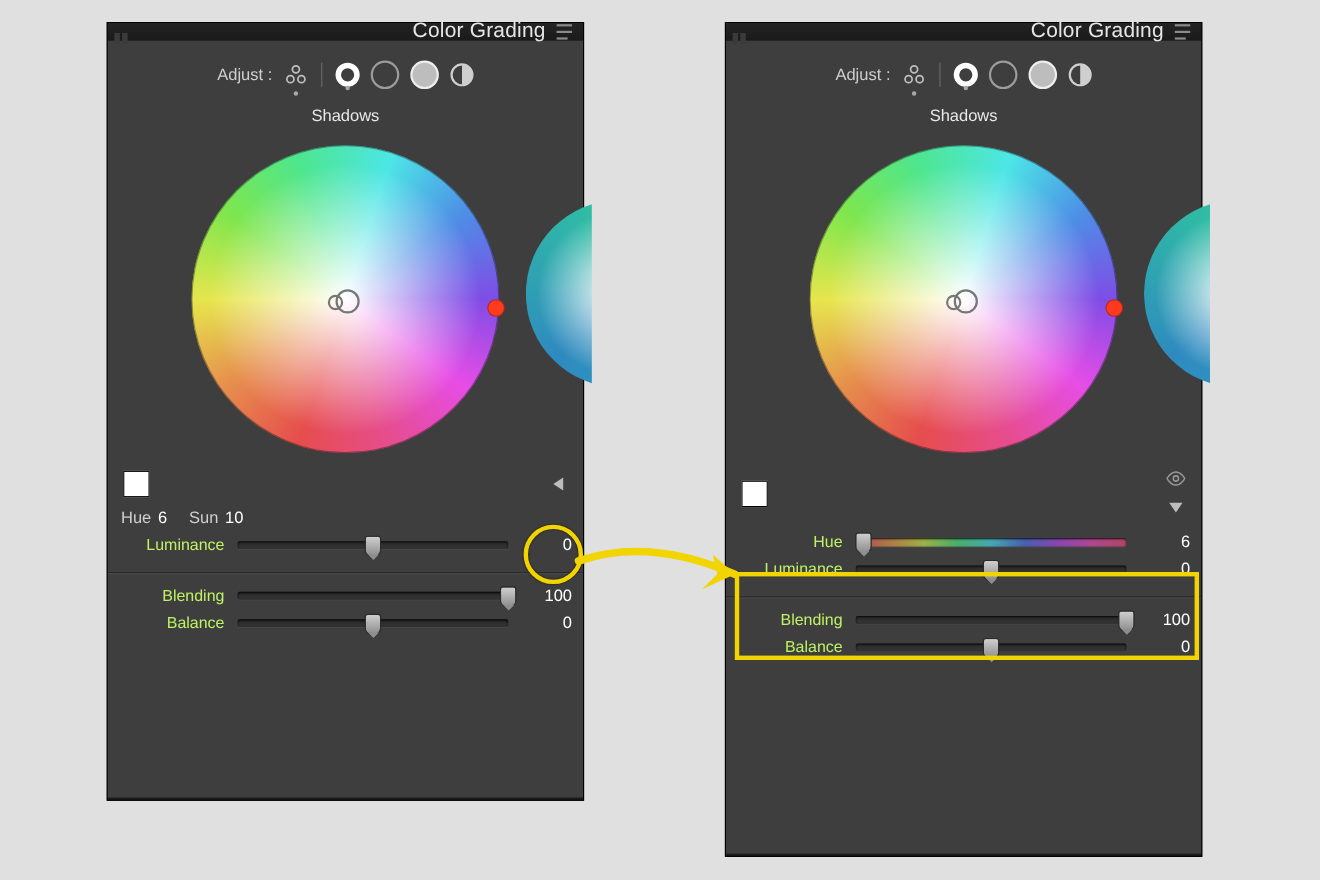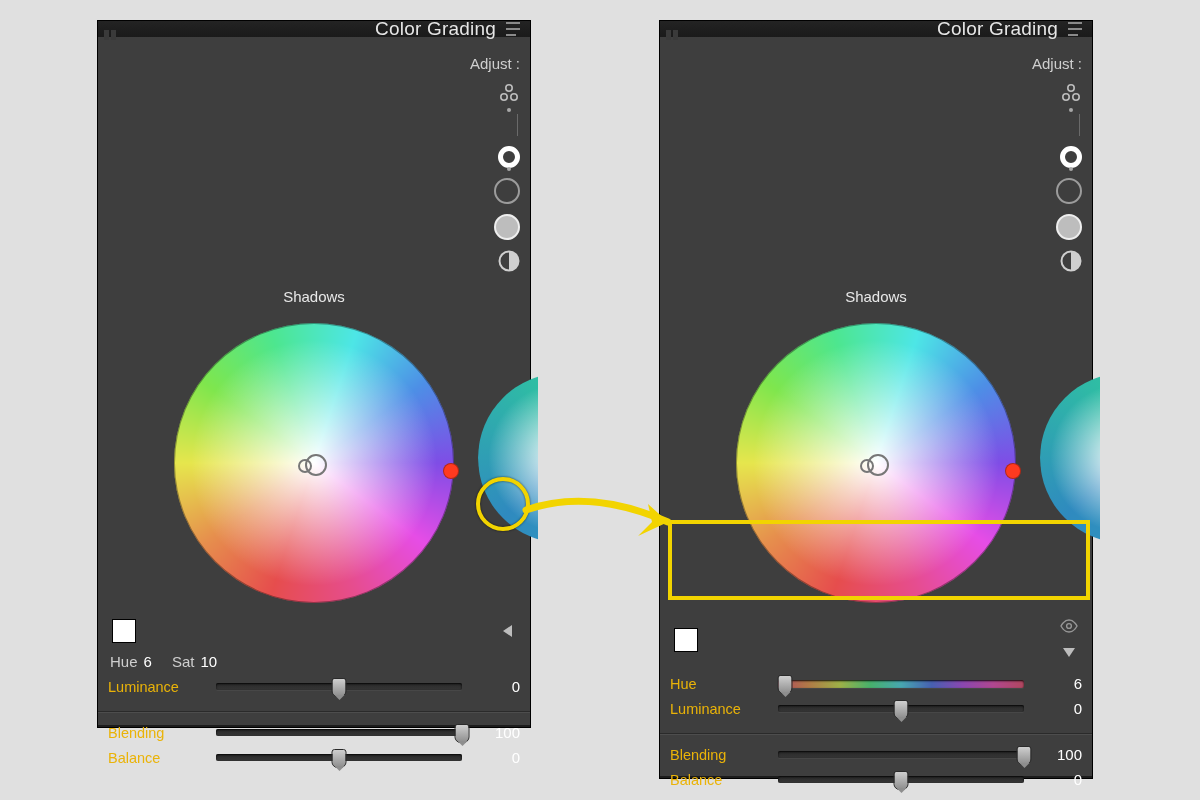--- a/index.html
+++ b/index.html
@@ -7,21 +7,21 @@
   
   .panel{position:absolute;width:432px;background:#1c1c1c;border:1px solid #000;}
   .panel-header{height:16px;display:flex;align-items:center;justify-content:flex-end;padding:0 10px 0 8px;background:linear-gradient(#232323,#1a1a1a);}
   .panel-grip{position:absolute;left:6px;top:9px;display:flex;gap:2px;}
   .panel-grip i{display:block;width:5px;height:10px;background:#3a3a3a;}
   .panel-title{font-size:19px;font-weight:300;color:#e6e6e6;margin-right:10px;letter-spacing:.2px;}
   .panel-toggle{width:14px;height:14px;display:flex;flex-direction:column;justify-content:space-between;}
   .panel-toggle i{display:block;height:2px;background:#8a8a8a;}
   .panel-body{background:#3e3e3e;padding:12px 10px 20px 10px;}
   
-  .adjust-row{display:flex;align-items:flex-end;justify-content:center;gap:10px;margin:6px 0 12px 0;flex-direction:column;}
+  .adjust-row{display:flex;align-items:center;justify-content:center;gap:10px;margin:6px 0 12px 0;}
   .adjust-label{font-size:15px;color:#cfcfcf;}
   .adjust-sep{width:1px;height:22px;background:#6a6a6a;margin:0 2px;}
   .mode-icon{display:inline-flex;align-items:center;justify-content:center;cursor:pointer;}
   .mode-ring{width:22px;height:22px;border-radius:50%;border:2.5px solid #9c9c9c;}
   .mode-ring.active{border-color:#fff;border-width:5px;box-sizing:border-box;}
   .mode-ring.light{background:#bdbdbd;border-color:#eee;}
   .mode-dot-under{position:relative;}
   .mode-dot-under::after{content:"";position:absolute;left:50%;transform:translateX(-50%);bottom:-8px;width:4px;height:4px;border-radius:50%;background:#a8a8a8;}
   .section-title{text-align:center;font-size:15px;color:#e8e8e8;margin:16px 0 8px 0;}
   
@@ -45,21 +45,21 @@
   .swatch{width:22px;height:22px;background:#fff;border:1px solid #000;}
   .eye{width:18px;height:18px;opacity:.7;}
   .tri-btn{width:18px;height:18px;display:flex;align-items:center;justify-content:center;border:none;background:none;padding:0;cursor:pointer;}
   .tri-left{width:0;height:0;border-top:6px solid transparent;border-bottom:6px solid transparent;border-right:9px solid #bdbdbd;}
   .tri-down{width:0;height:0;border-left:6px solid transparent;border-right:6px solid transparent;border-top:9px solid #bdbdbd;}
   
   .hs-compact{display:flex;gap:20px;font-size:15px;color:#cfcfcf;margin:10px 0 4px 2px;align-items:baseline;}
   .hs-compact .v{color:#fff;margin-left:6px;}
   
   .slider-row{display:flex;align-items:center;margin:8px 0;position:relative;}
-  .slider-label{width:96px;text-align:left;font-size:14.5px;color:#eab308;padding-right:12px;}
+  .slider-label{width:96px;text-align:right;font-size:14.5px;color:#bef264;padding-right:12px;}
   .slider-track{position:relative;flex:1;height:7px;border-radius:2px;background:linear-gradient(#2a2a2a,#353535);box-shadow:inset 0 1px 2px rgba(0,0,0,.9),0 1px 0 rgba(255,255,255,.05);}
   .slider-track.hue{background:linear-gradient(90deg,#b0475e,#b07a47,#9eb047,#47b06b,#47a7b0,#4760b0,#8a47b0,#b04790,#b0475e);height:8px;}
   .slider-track.sat{background:linear-gradient(90deg,#6a6a6a,#b0475e);height:8px;}
   .slider-thumb{position:absolute;top:-5px;width:13px;height:17px;background:linear-gradient(#cfcfcf,#8e8e8e);border:1px solid #2a2a2a;border-radius:3px 3px 6px 6px;transform:translateX(-50%);}
   .slider-thumb::after{content:"";position:absolute;left:50%;bottom:-4px;transform:translateX(-50%);width:0;height:0;border-left:5px solid transparent;border-right:5px solid transparent;border-top:5px solid #8e8e8e;}
   .slider-value{width:48px;text-align:right;font-size:15px;color:#ffffff;padding-left:10px;}
   .panel-divider{height:1px;background:#2a2a2a;margin:16px -10px 12px -10px;box-shadow:0 1px 0 #4d4d4d;}
   
   .anno-circle{position:absolute;width:46px;height:46px;border:4px solid #f2d400;border-radius:50%;pointer-events:none;filter:drop-shadow(0 0 1px rgba(0,0,0,.6));}
   .anno-arrow{position:absolute;pointer-events:none;}
@@ -114,21 +114,21 @@
           </div>
       </div>
       <div class="under-wheel">
         <span class="swatch"></span>
         <button class="tri-btn">
             <span class="tri-left"></span>
           </button>
       </div>
       <div class="hs-compact">
         <span><span>Hue</span><span class="v">6</span></span>
-        <span><span>Sat</span><span class="v">10</span></span>
+        <span><span>Sun</span><span class="v">10</span></span>
       </div>
       <div class="slider-row">
         <div class="slider-label">Luminance</div>
         <div class="slider-track">
             <div class="slider-thumb" style="left:50%"></div>
           </div>
         <div class="slider-value">0</div>
       </div>
       <div class="panel-divider"></div>
       <div class="slider-row">

